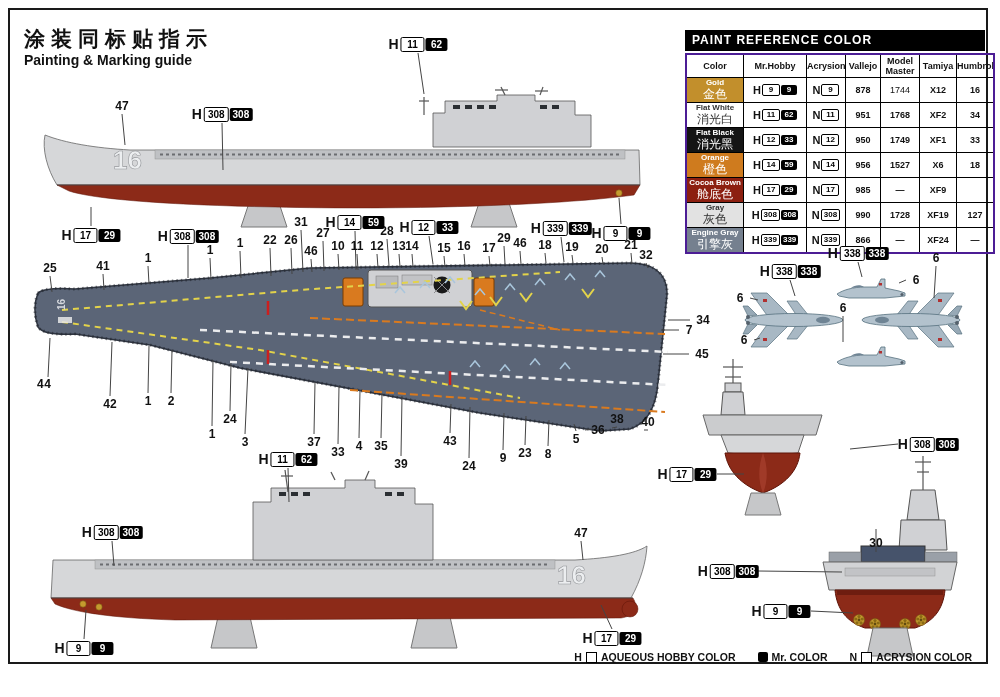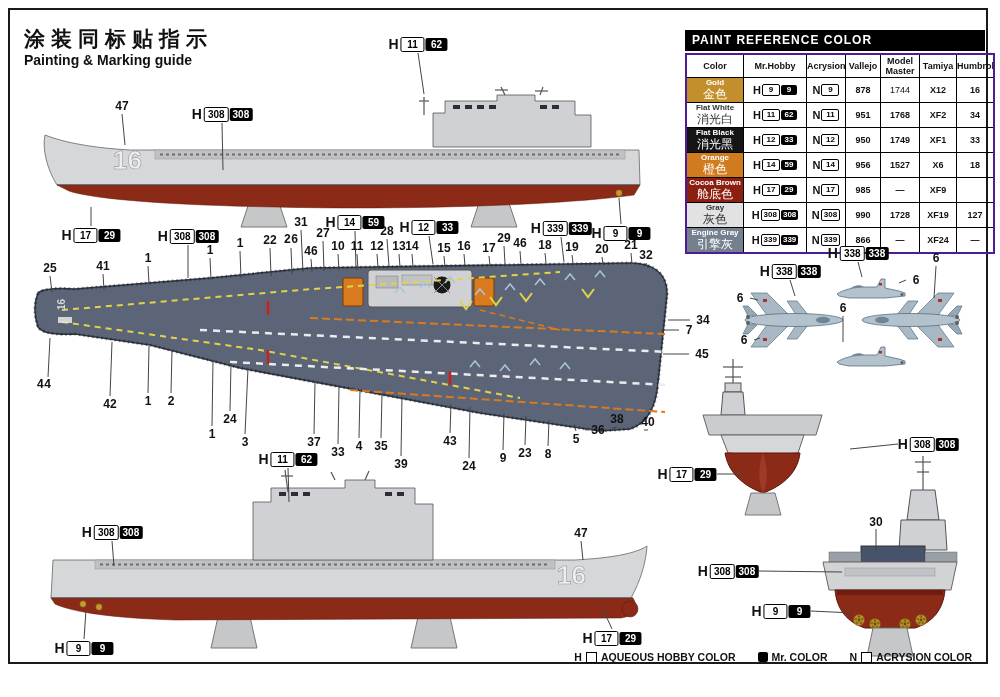--- a/index.html
+++ b/index.html
@@ -496,21 +496,21 @@
 
   <div id="overlay">
       <div class="callout" style="left: 122px; top: 106px;">47</div>
       <div class="callout" style="left: 581px; top: 533px;">47</div>
       <div class="callout" style="left: 50px; top: 268px;">25</div>
       <div class="callout" style="left: 103px; top: 266px;">41</div>
       <div class="callout" style="left: 148px; top: 258px;">1</div>
       <div class="callout" style="left: 210px; top: 250px;">1</div>
       <div class="callout" style="left: 240px; top: 243px;">1</div>
       <div class="callout" style="left: 270px; top: 240px;">22</div>
-      <div class="callout" style="left: 291px; top: 240px; font-family: Liberation Mono, monospace;">26</div>
+      <div class="callout" style="left: 291px; top: 240px;">26</div>
       <div class="callout" style="left: 301px; top: 222px;">31</div>
       <div class="callout" style="left: 311px; top: 251px;">46</div>
       <div class="callout" style="left: 323px; top: 233px;">27</div>
       <div class="callout" style="left: 338px; top: 246px;">10</div>
       <div class="callout" style="left: 357px; top: 246px;">11</div>
       <div class="callout" style="left: 377px; top: 246px;">12</div>
       <div class="callout" style="left: 387px; top: 231px;">28</div>
       <div class="callout" style="left: 399px; top: 246px;">13</div>
       <div class="callout" style="left: 412px; top: 246px;">14</div>
       <div class="callout" style="left: 444px; top: 248px;">15</div>
@@ -540,21 +540,21 @@
       <div class="callout" style="left: 503px; top: 458px;">9</div>
       <div class="callout" style="left: 525px; top: 453px;">23</div>
       <div class="callout" style="left: 548px; top: 454px;">8</div>
       <div class="callout" style="left: 576px; top: 439px;">5</div>
       <div class="callout" style="left: 598px; top: 430px;">36</div>
       <div class="callout" style="left: 617px; top: 419px;">38</div>
       <div class="callout" style="left: 648px; top: 422px;">40</div>
       <div class="callout" style="left: 703px; top: 320px;">34</div>
       <div class="callout" style="left: 689px; top: 330px;">7</div>
       <div class="callout" style="left: 702px; top: 354px; text-align: center;">45</div>
-      <div class="callout" style="left: 876px; top: 522px;">30</div>
+      <div class="callout" style="left: 876px; top: 543px;">30</div>
       <div class="callout" style="left: 740px; top: 298px;">6</div>
       <div class="callout" style="left: 744px; top: 340px;">6</div>
       <div class="callout" style="left: 843px; top: 308px;">6</div>
       <div class="callout" style="left: 916px; top: 280px;">6</div>
       <div class="callout" style="left: 936px; top: 258px;">6</div>
       <div class="chip" style="left: 418px; top: 44px;">
         <span class="h">H</span>
         <span class="a">11</span>
         <span class="b">62</span>
       </div>

